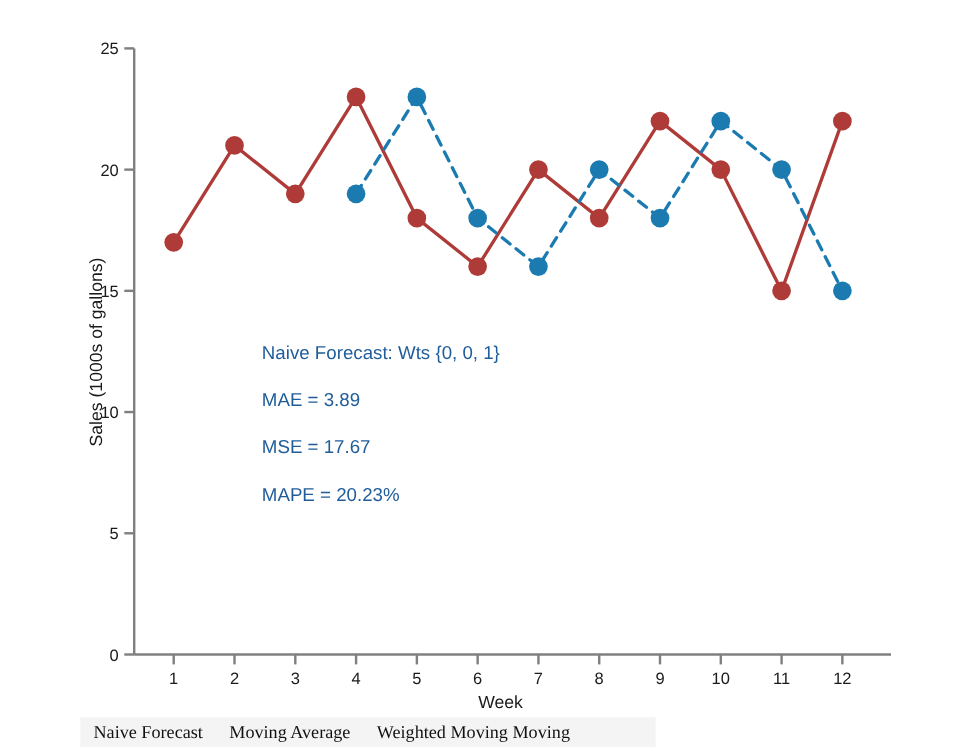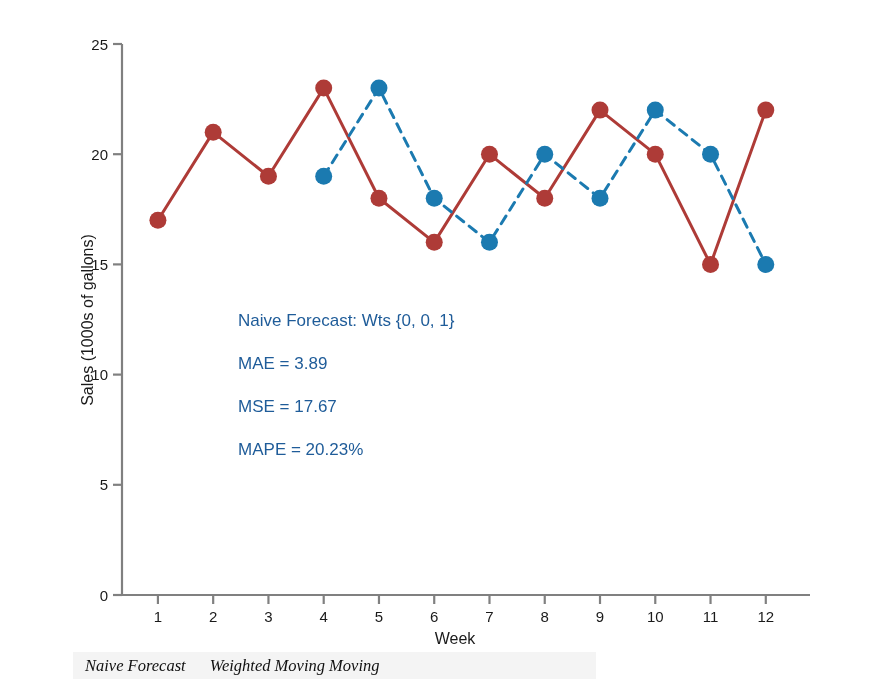--- a/index.html
+++ b/index.html
@@ -51,21 +51,20 @@
   #tab-bar {
     position: absolute;
     left: 73px;
     top: 652px;
     width: 523px;
     height: 27px;
     background: #f4f4f4;
     display: flex;
     align-items: center;
     box-sizing: border-box;
-    font-style: italic;
   }
   .tab-item {
     font-family: "Liberation Serif", serif;
     font-size: 16.5px;
     color: #111111;
     padding: 0 12px;
     white-space: nowrap;
     line-height: 27px;
     cursor: pointer;
     user-select: none;
@@ -162,14 +161,15 @@
         <text x="238.04819277108433" y="326.112" class="annot-text">Naive Forecast: Wts {0, 0, 1}</text>
         <text x="238.04819277108433" y="369.09000000000003" class="annot-text">MAE = 3.89</text>
         <text x="238.04819277108433" y="412.068" class="annot-text">MSE = 17.67</text>
         <text x="238.04819277108433" y="455.046" class="annot-text">MAPE = 20.23%</text>
       </g>
   </svg>
 </div>
 
 <div id="tab-bar">
     <div class="tab-item">Naive Forecast</div>
+    <div class="tab-item">Moving Average</div>
     <div class="tab-item">Weighted Moving Moving</div>
   </div>
 
 </body></html>

